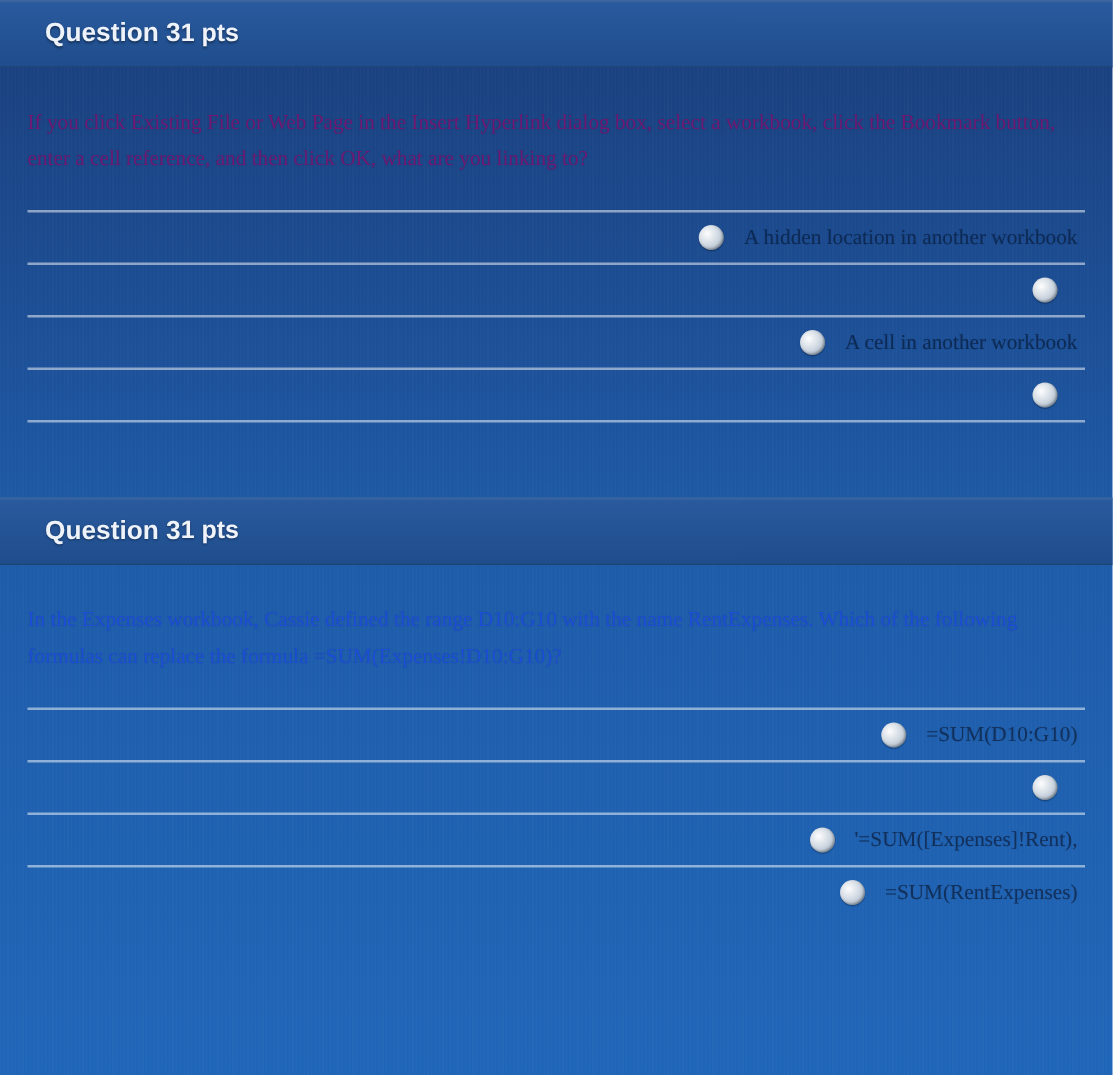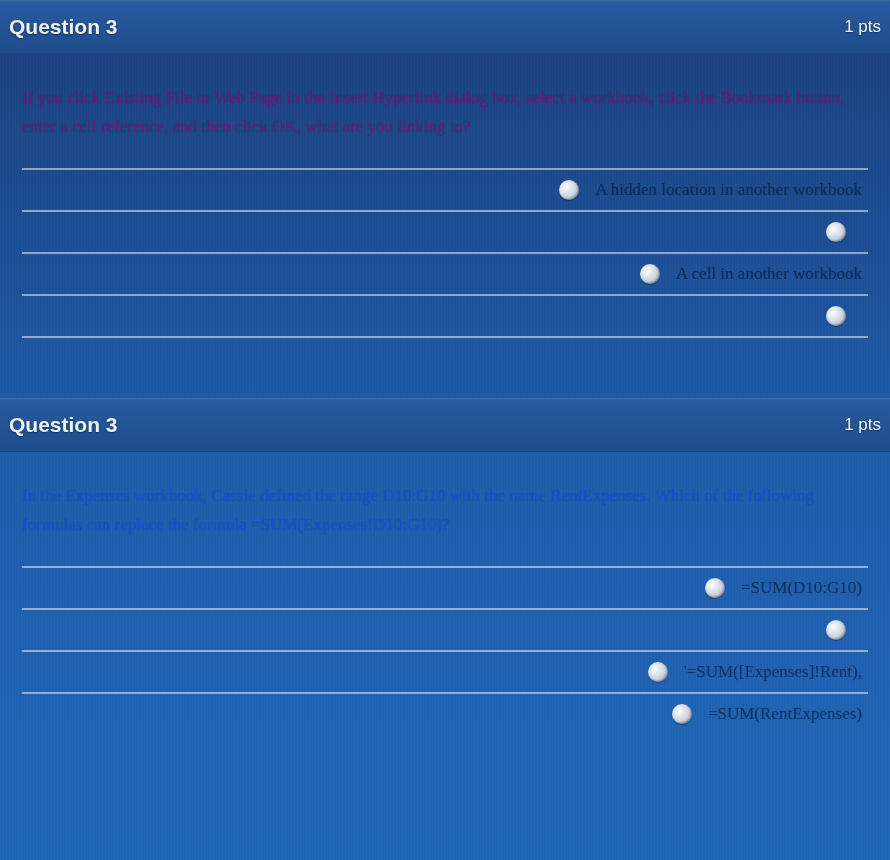--- a/index.html
+++ b/index.html
@@ -17,39 +17,38 @@
     position: absolute;
     top: 0; left: 0; right: 0; bottom: 0;
     background: repeating-linear-gradient(90deg, rgba(255,255,255,0.02) 0px, rgba(255,255,255,0.02) 1px, transparent 1px, transparent 3px);
     pointer-events: none;
   }
   .question-block {
     position: relative;
   }
   .question-header {
     background: linear-gradient(to bottom, #2a5a9e 0%, #1f4d8c 100%);
-    padding: 14px 9px;
+    padding: 14px 36px;
     display: flex;
-    justify-content: space-between;
     align-items: center;
     border-top: 1px solid rgba(255,255,255,0.15);
     border-bottom: 1px solid rgba(0,0,0,0.25);
     box-shadow: inset 0 1px 0 rgba(255,255,255,0.05);
   }
   .question-title {
     font-family: Arial, Helvetica, sans-serif;
     font-size: 21px;
     font-weight: bold;
     color: #eef3fa;
     text-shadow: 0 1px 2px rgba(0,0,0,0.4);
   }
   .question-points {
     font-family: Arial, Helvetica, sans-serif;
-    font-size: 17px;
-    font-weight: normal;
+    font-size: 20px;
+    font-weight: bold;
     color: #f0f4fa;
     text-shadow: 0 1px 2px rgba(0,0,0,0.4);
   }
   .question-body {
     padding: 30px 22px 14px 22px;
   }
   .question-prompt {
     font-size: 17px;
     line-height: 1.7;
     color: #701a75;

